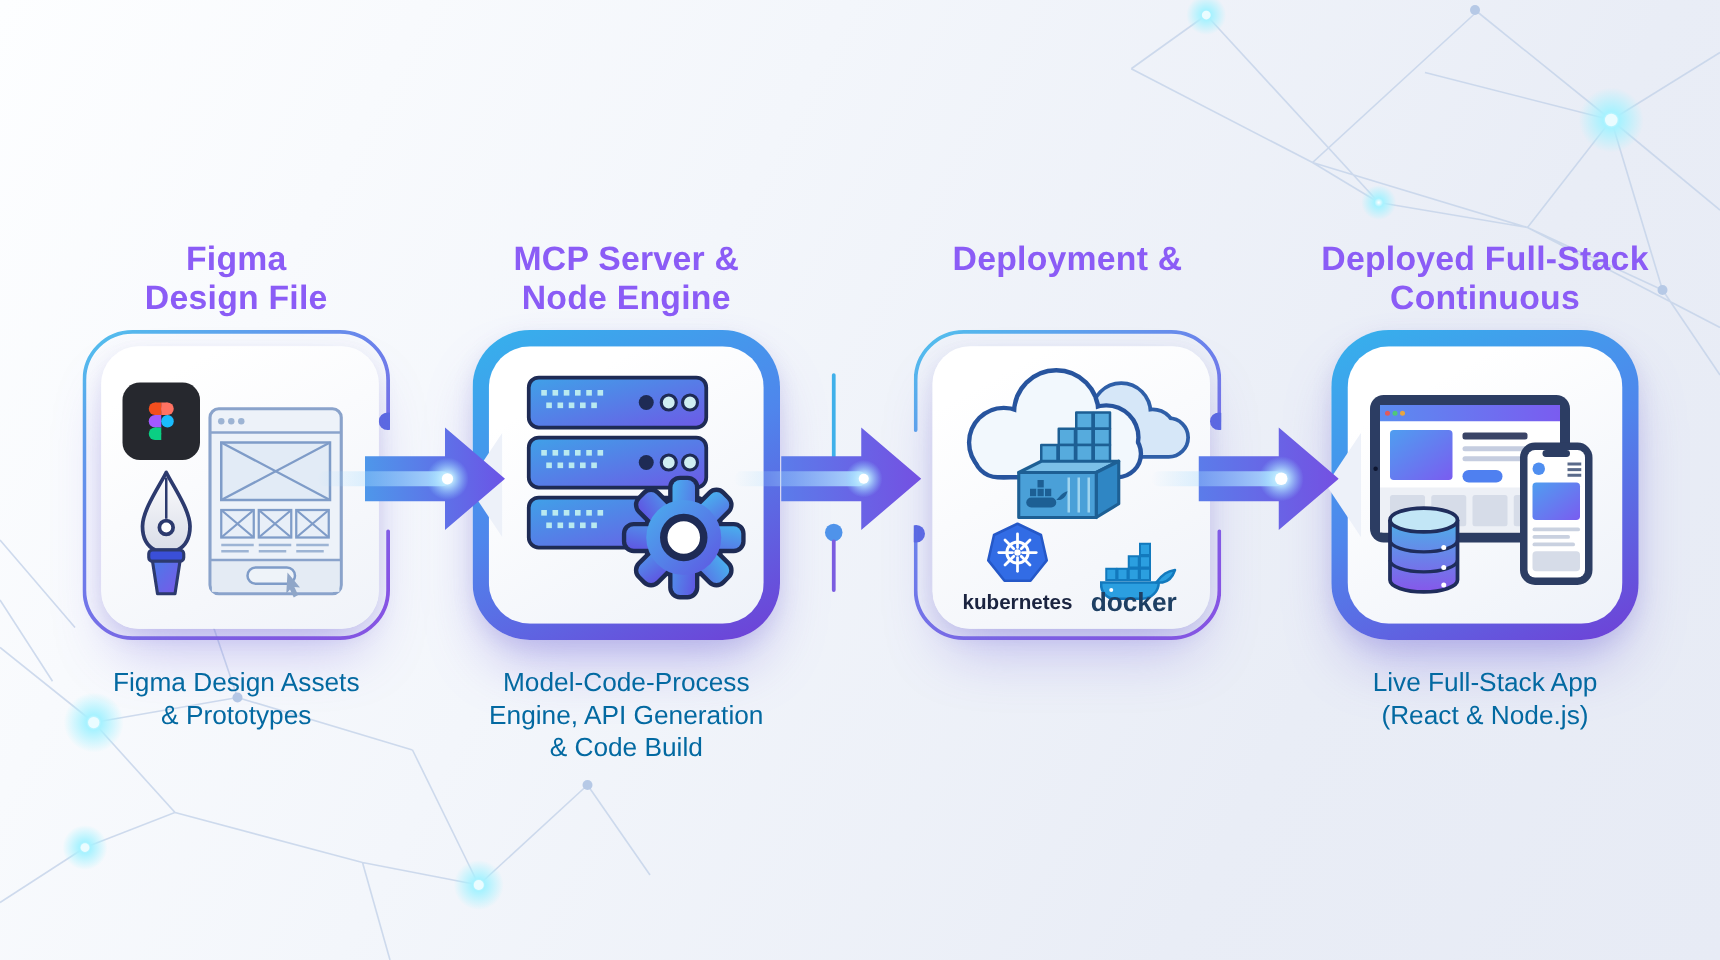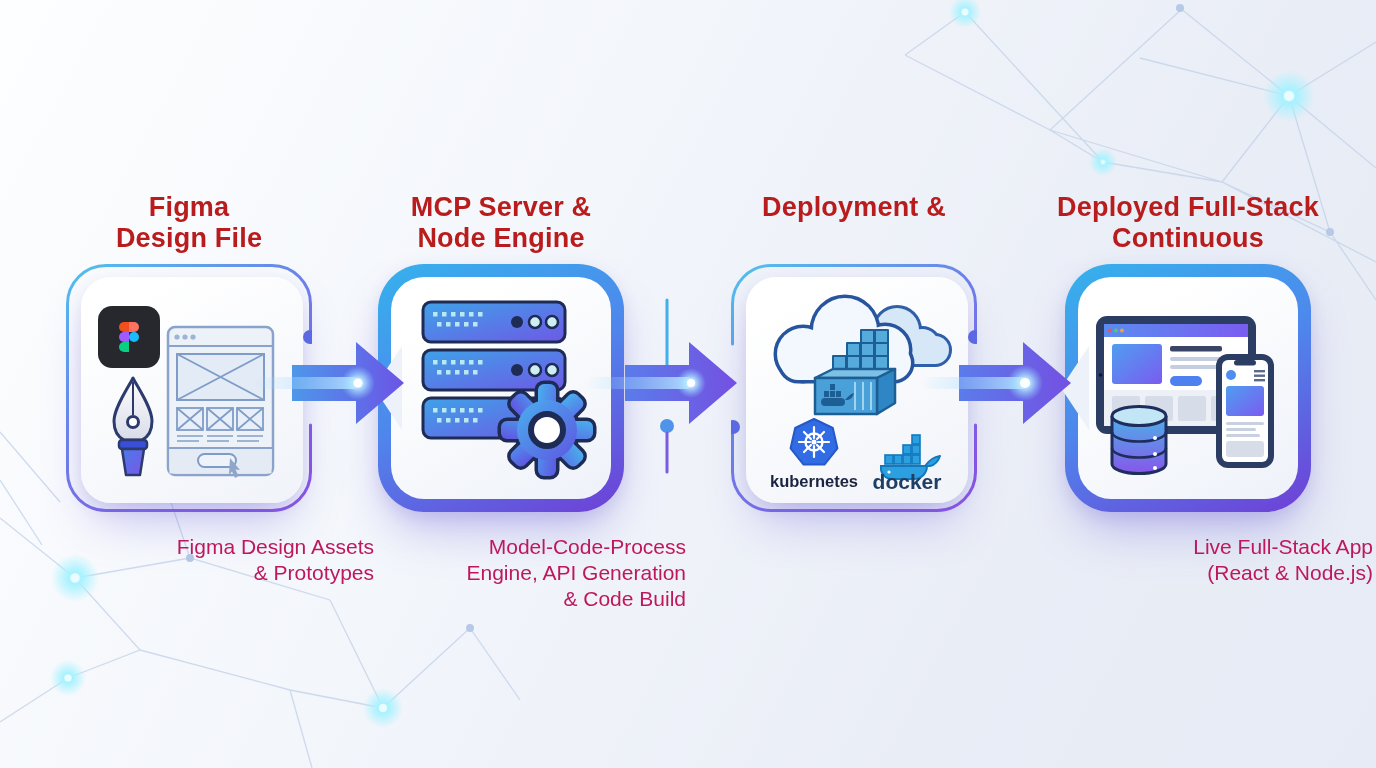--- a/index.html
+++ b/index.html
@@ -4,24 +4,24 @@
 <style>
   html,body{margin:0;padding:0;}
   body{
     width:1376px;height:768px;position:relative;overflow:hidden;
     background:linear-gradient(118deg,#fdfeff 0%,#f3f6fb 38%,#e9edf6 75%,#e7ebf5 100%);
     font-family:"Liberation Sans",sans-serif;
   }
   .mesh{position:absolute;inset:0;z-index:0;}
   .col{position:absolute;top:0;height:768px;width:330px;text-align:center;z-index:2;}
   .col-title{position:absolute;top:192px;left:-14px;right:-14px;font-size:27px;font-weight:700;
-    color:#b91c1c;line-height:31px;letter-spacing:.2px;}
+    color:#8b5cf6;line-height:31px;letter-spacing:.2px;}
   .col-title span{display:block;}
   .col-caption{position:absolute;top:534px;left:-20px;right:-20px;font-size:21px;font-weight:500;
-    color:#be185d;line-height:26px;text-align:right;}
+    color:#0369a1;line-height:26px;}
   .col-caption span{display:block;}
   .box{position:absolute;top:264px;left:42px;width:246px;height:248px;text-align:right;}
   
   .frame-thin{position:absolute;inset:0;}
   .card{position:absolute;inset:13px 9px 9px 15px;border-radius:30px;
     background:linear-gradient(152deg,#ffffff 15%,#f0f3f9 100%);
     box-shadow:0 26px 48px -12px rgba(108,92,220,.38),0 6px 16px rgba(120,110,200,.16);
     display:flex;align-items:center;justify-content:center;}
   
   .box-thick{position:absolute;inset:0;border-radius:46px;border:13px solid transparent;

